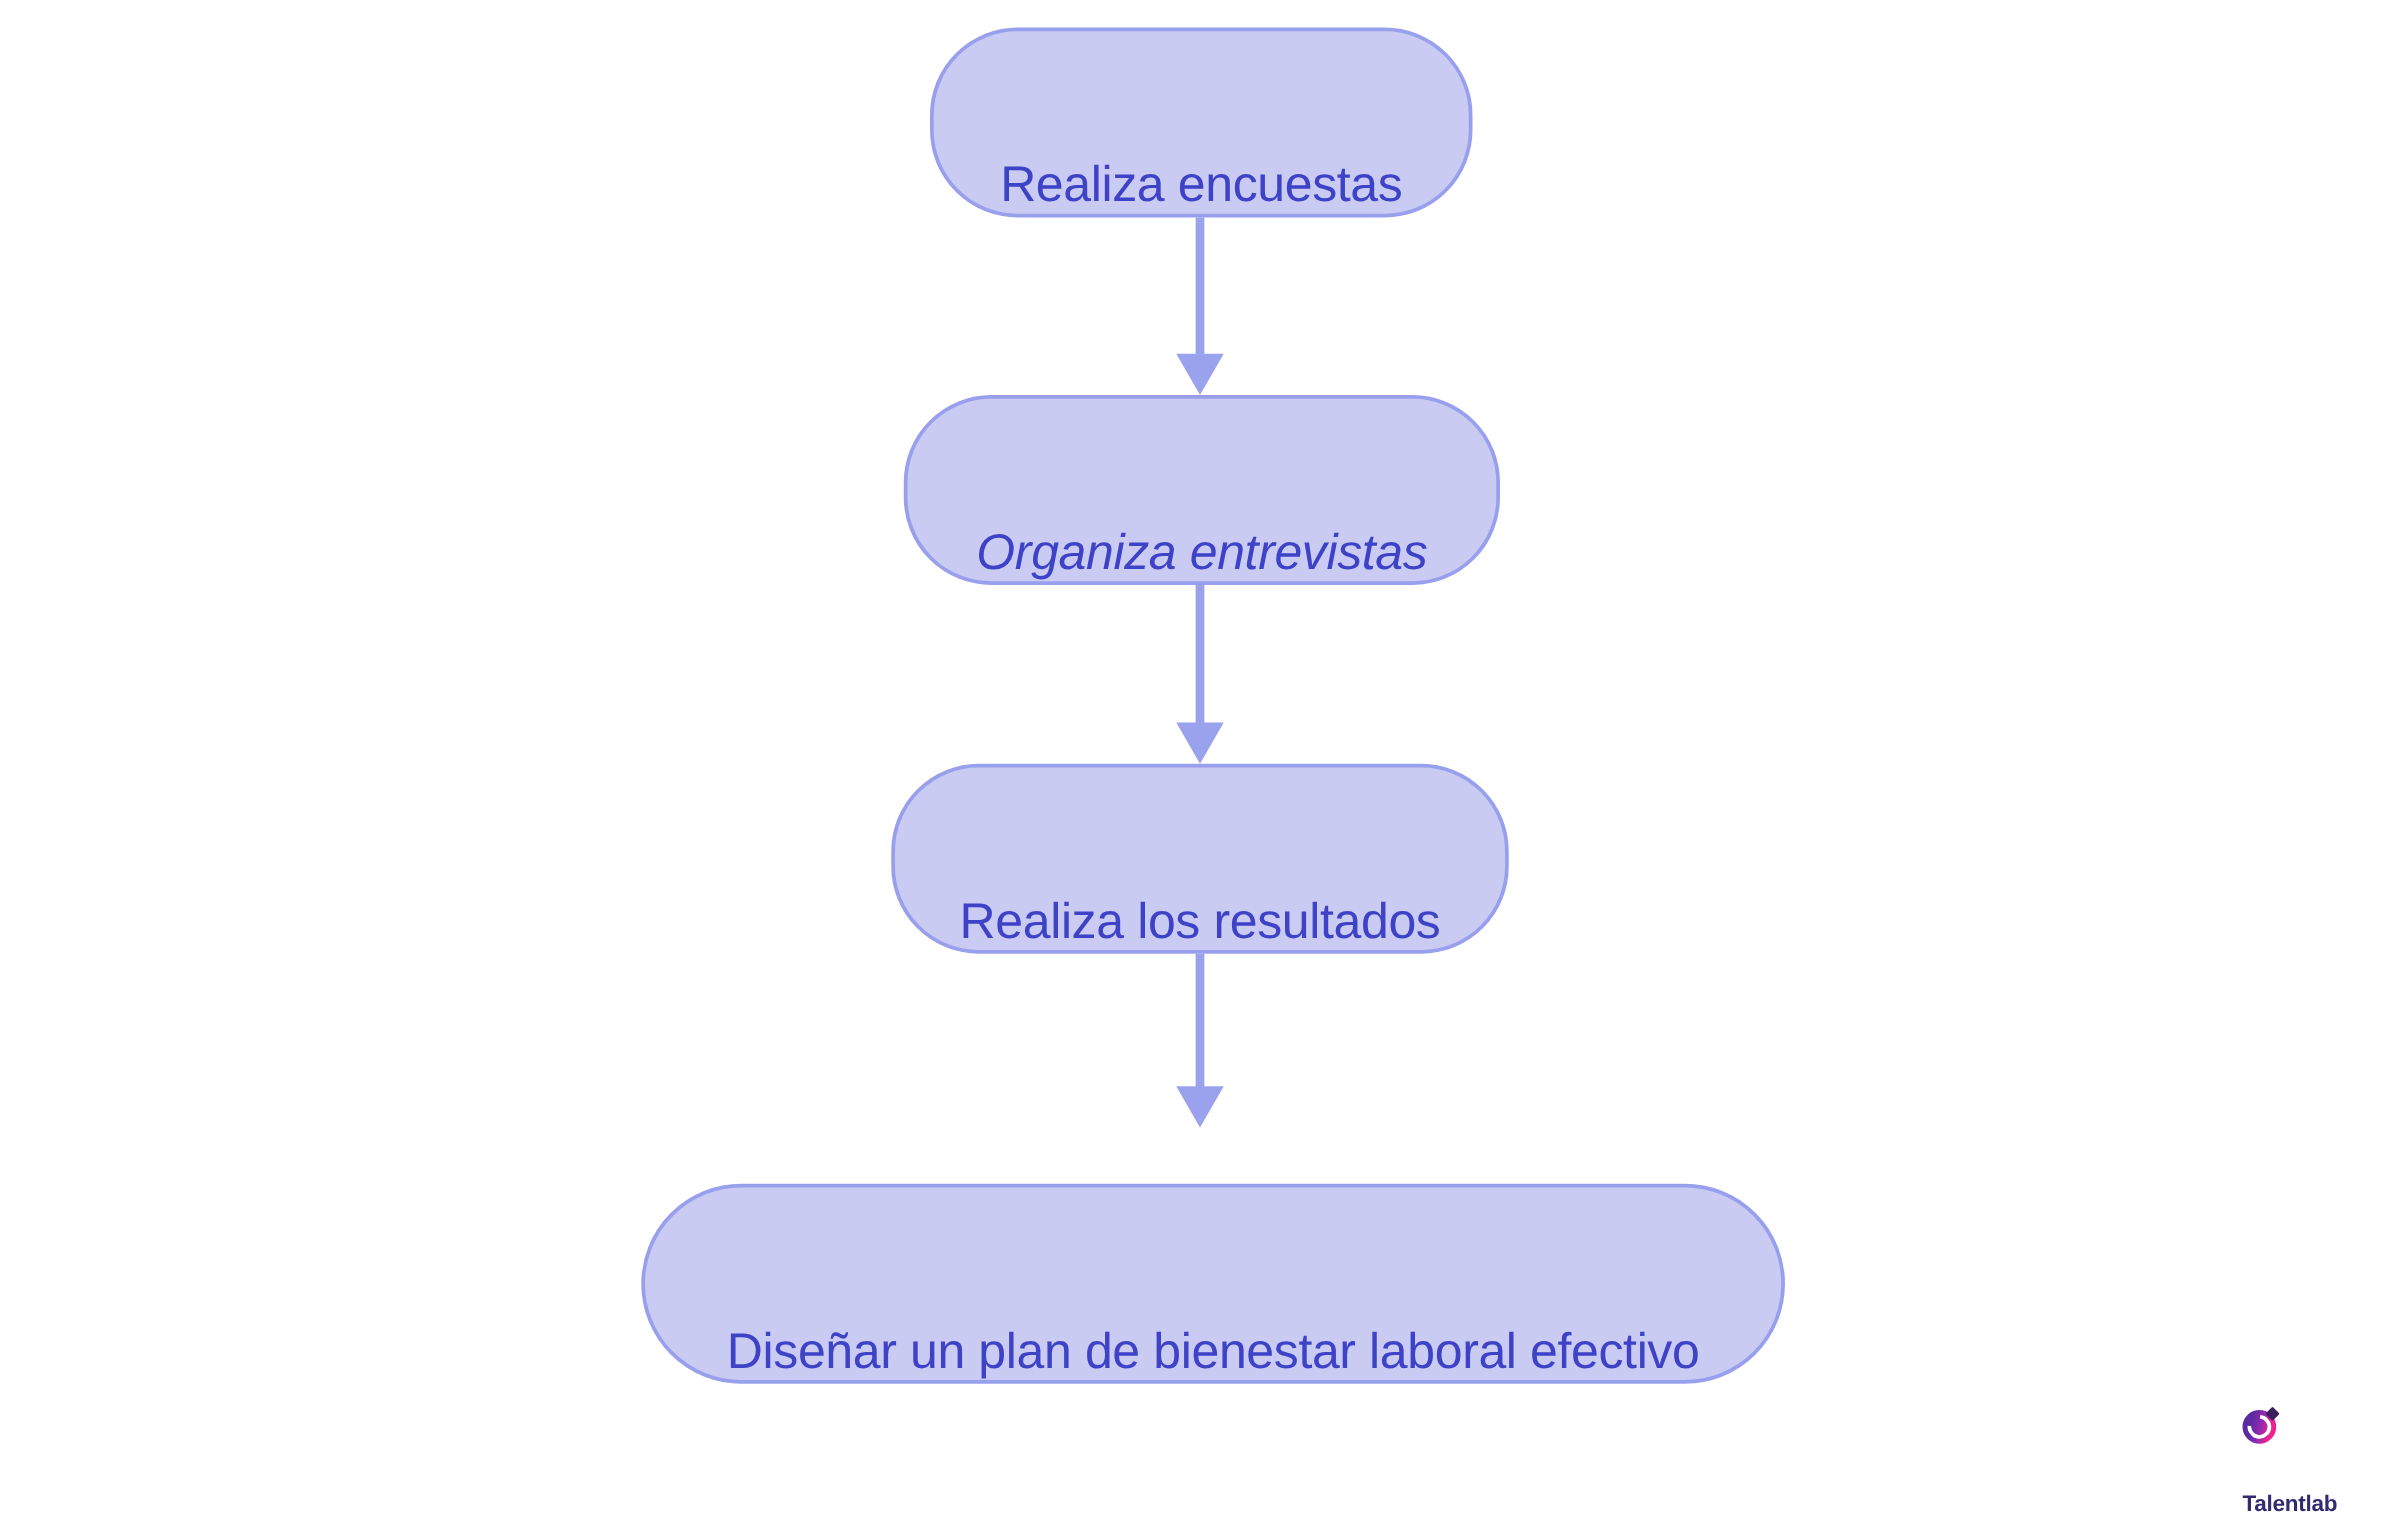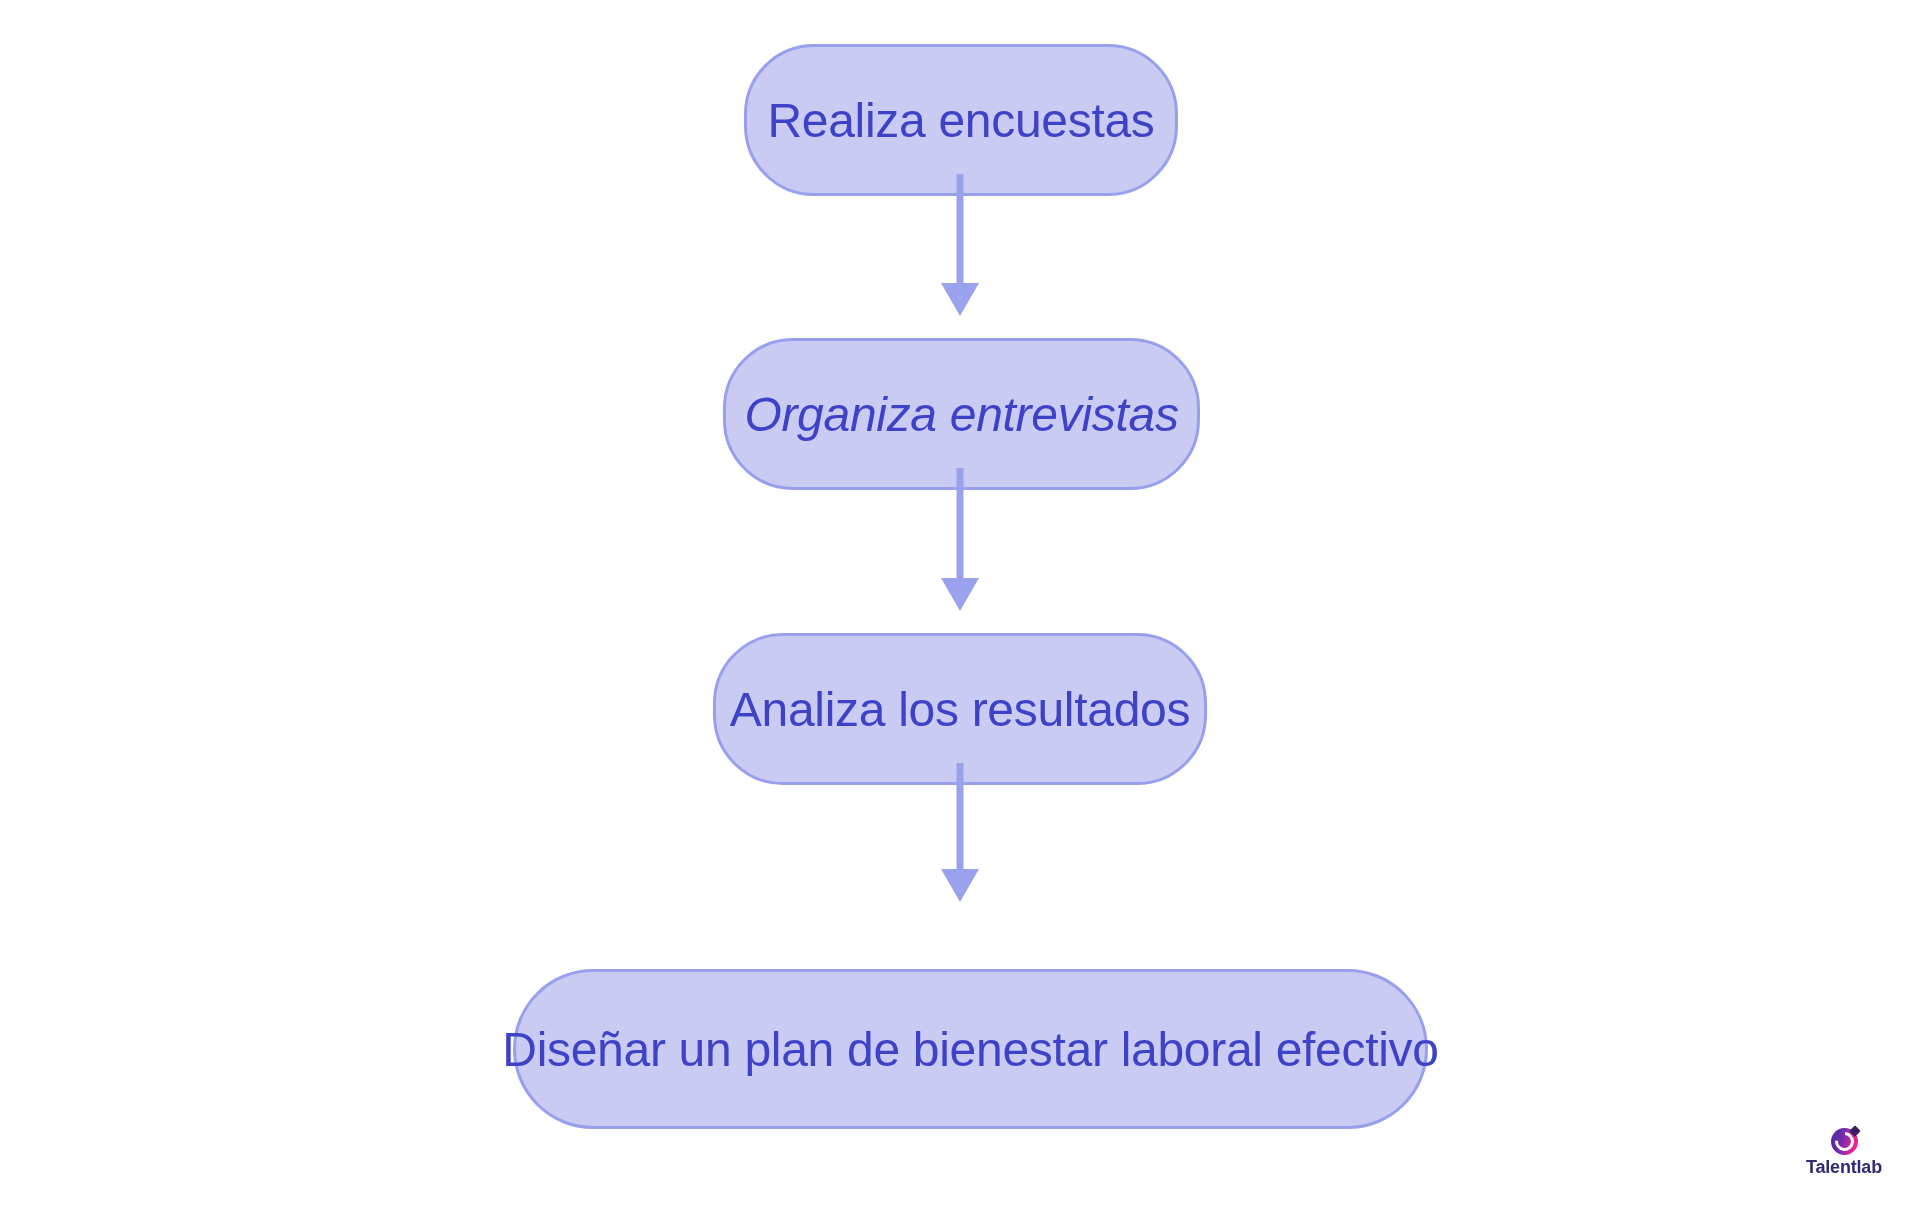--- a/index.html
+++ b/index.html
@@ -20,31 +20,30 @@
     overflow: hidden;
   }
   .canvas {
     position: relative;
     width: 1920px; height: 1215px;
     background: var(--background);
   }
   .flow-node {
     position: absolute;
     display: flex;
-    align-items: center;
+    align-items: flex-end;
     justify-content: center;
     background: var(--node-fill);
     border: 3px solid var(--node-border);
     border-radius: 70px;
     color: var(--node-text);
-    font-size: 48px;
+    font-size: 40px;
     letter-spacing: -0.3px;
     white-space: nowrap;
     text-align: center;
-    margin-top: 22px;
   }
   .node-1 { left: 744px; top: 22px;  width: 434px; height: 152px; }
   .node-2 { left: 723px; top: 316px; width: 477px; height: 152px; font-style: italic; }
   .node-3 { left: 713px; top: 611px; width: 494px; height: 152px; }
   .node-4 { left: 513px; top: 947px; width: 915px; height: 160px; border-radius: 80px; }
 
   .arrow {
     position: absolute;
     width: 38px;
     left: 941px; 
@@ -71,21 +70,21 @@
   .arrow-2 .shaft { height: 113px; }
   .arrow-3 { top: 763px; height: 139px; }
   .arrow-3 .shaft { height: 109px; }
 
   .brand {
     position: absolute;
     left: 1794px; top: 1128px;
     width: 100px;
     display: flex;
     flex-direction: column;
-    align-items: center;
+    gap: 36px;
   }
   .brand-icon {
     position: relative;
     width: 27px; height: 27px;
     border-radius: 50%;
     background: linear-gradient(105deg, var(--logo-grad-start) 25%, #8A2BB0 50%, var(--logo-grad-end) 78%);
   }
   .brand-icon .ring {
     position: absolute;
     inset: 4px;
@@ -127,21 +126,21 @@
   <div class="flow-node node-2">
     <span>Organiza entrevistas</span>
   </div>
 
   <div class="arrow arrow-2">
     <div class="shaft"></div>
     <div class="head"></div>
   </div>
 
   <div class="flow-node node-3">
-    <span>Analiza los resultados</span>
+    <span>Realiza los resultados</span>
   </div>
 
   <div class="arrow arrow-3">
     <div class="shaft"></div>
     <div class="head"></div>
   </div>
 
   <div class="flow-node node-4">
     <span>Diseñar un plan de bienestar laboral efectivo</span>
   </div>

